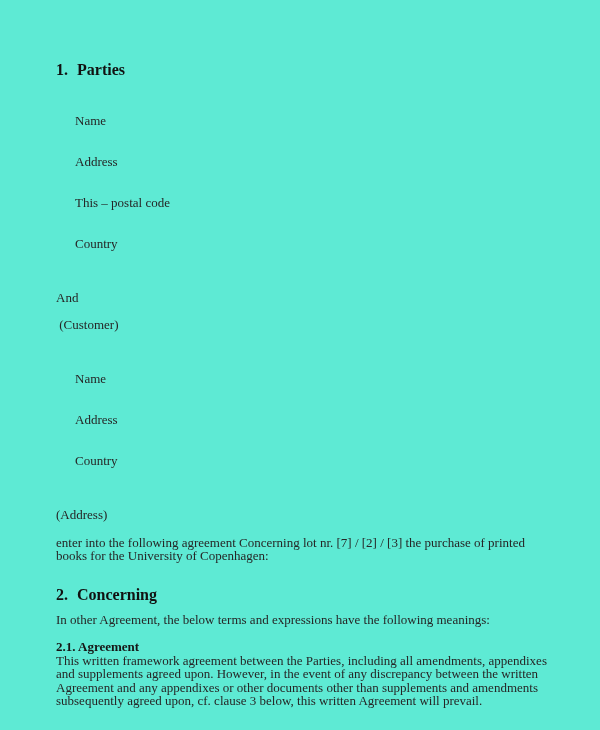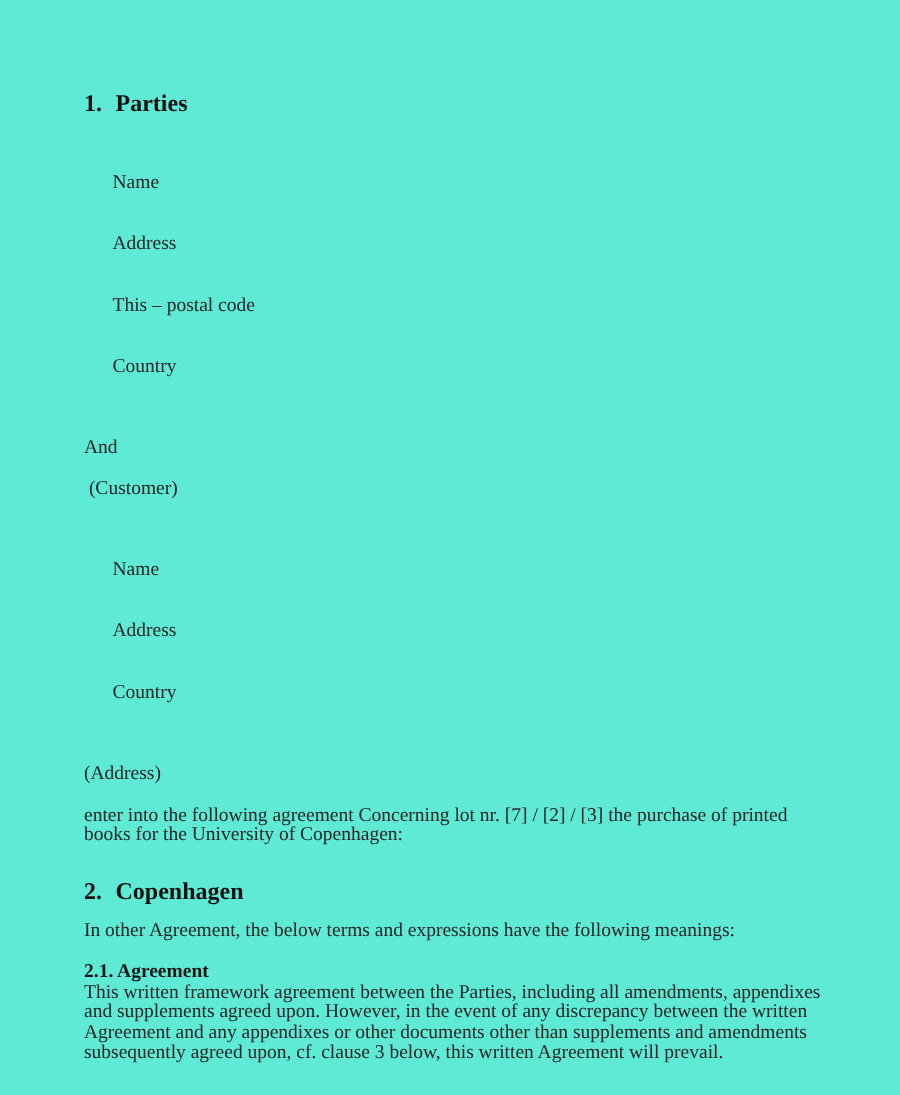--- a/index.html
+++ b/index.html
@@ -85,21 +85,21 @@
     <div class="line">Name</div>
     <div class="line">Address</div>
     <div class="line">Country</div>
   </div>
 
   <div class="group">(Address)</div>
 
   <p class="para">enter into the following agreement Concerning lot nr. [7] / [2] / [3] the purchase of printed books for the University of Copenhagen:</p>
 
   <h2 class="section-heading second">
-    <span>2.</span><span class="heading-text">Copenhagen</span>
+    <span>2.</span><span class="heading-text">Concerning</span>
   </h2>
 
   <p class="para">In other Agreement, the below terms and expressions have the following meanings:</p>
 
   <div class="def-block">
     <div class="def-title">2.1. Agreement</div>
     <div class="def-body">This written framework agreement between the Parties, including all amendments, appendixes and supplements agreed upon. However, in the event of any discrepancy between the written Agreement and any appendixes or other documents other than supplements and amendments subsequently agreed upon, cf. clause 3 below, this written Agreement will prevail.</div>
   </div>
 
 </div>

